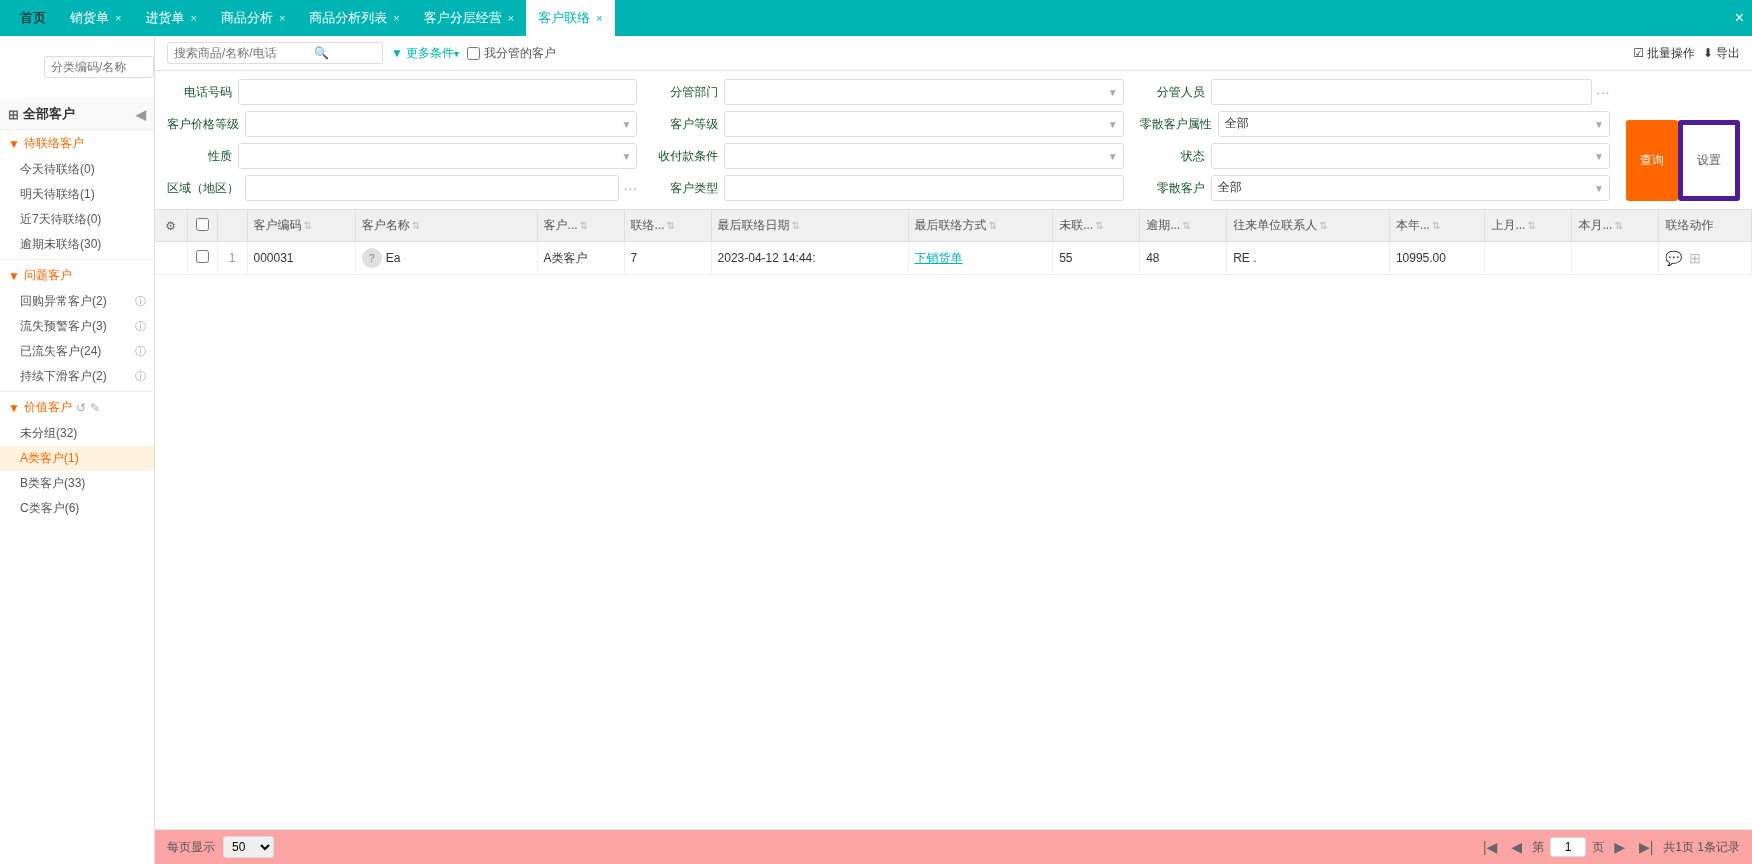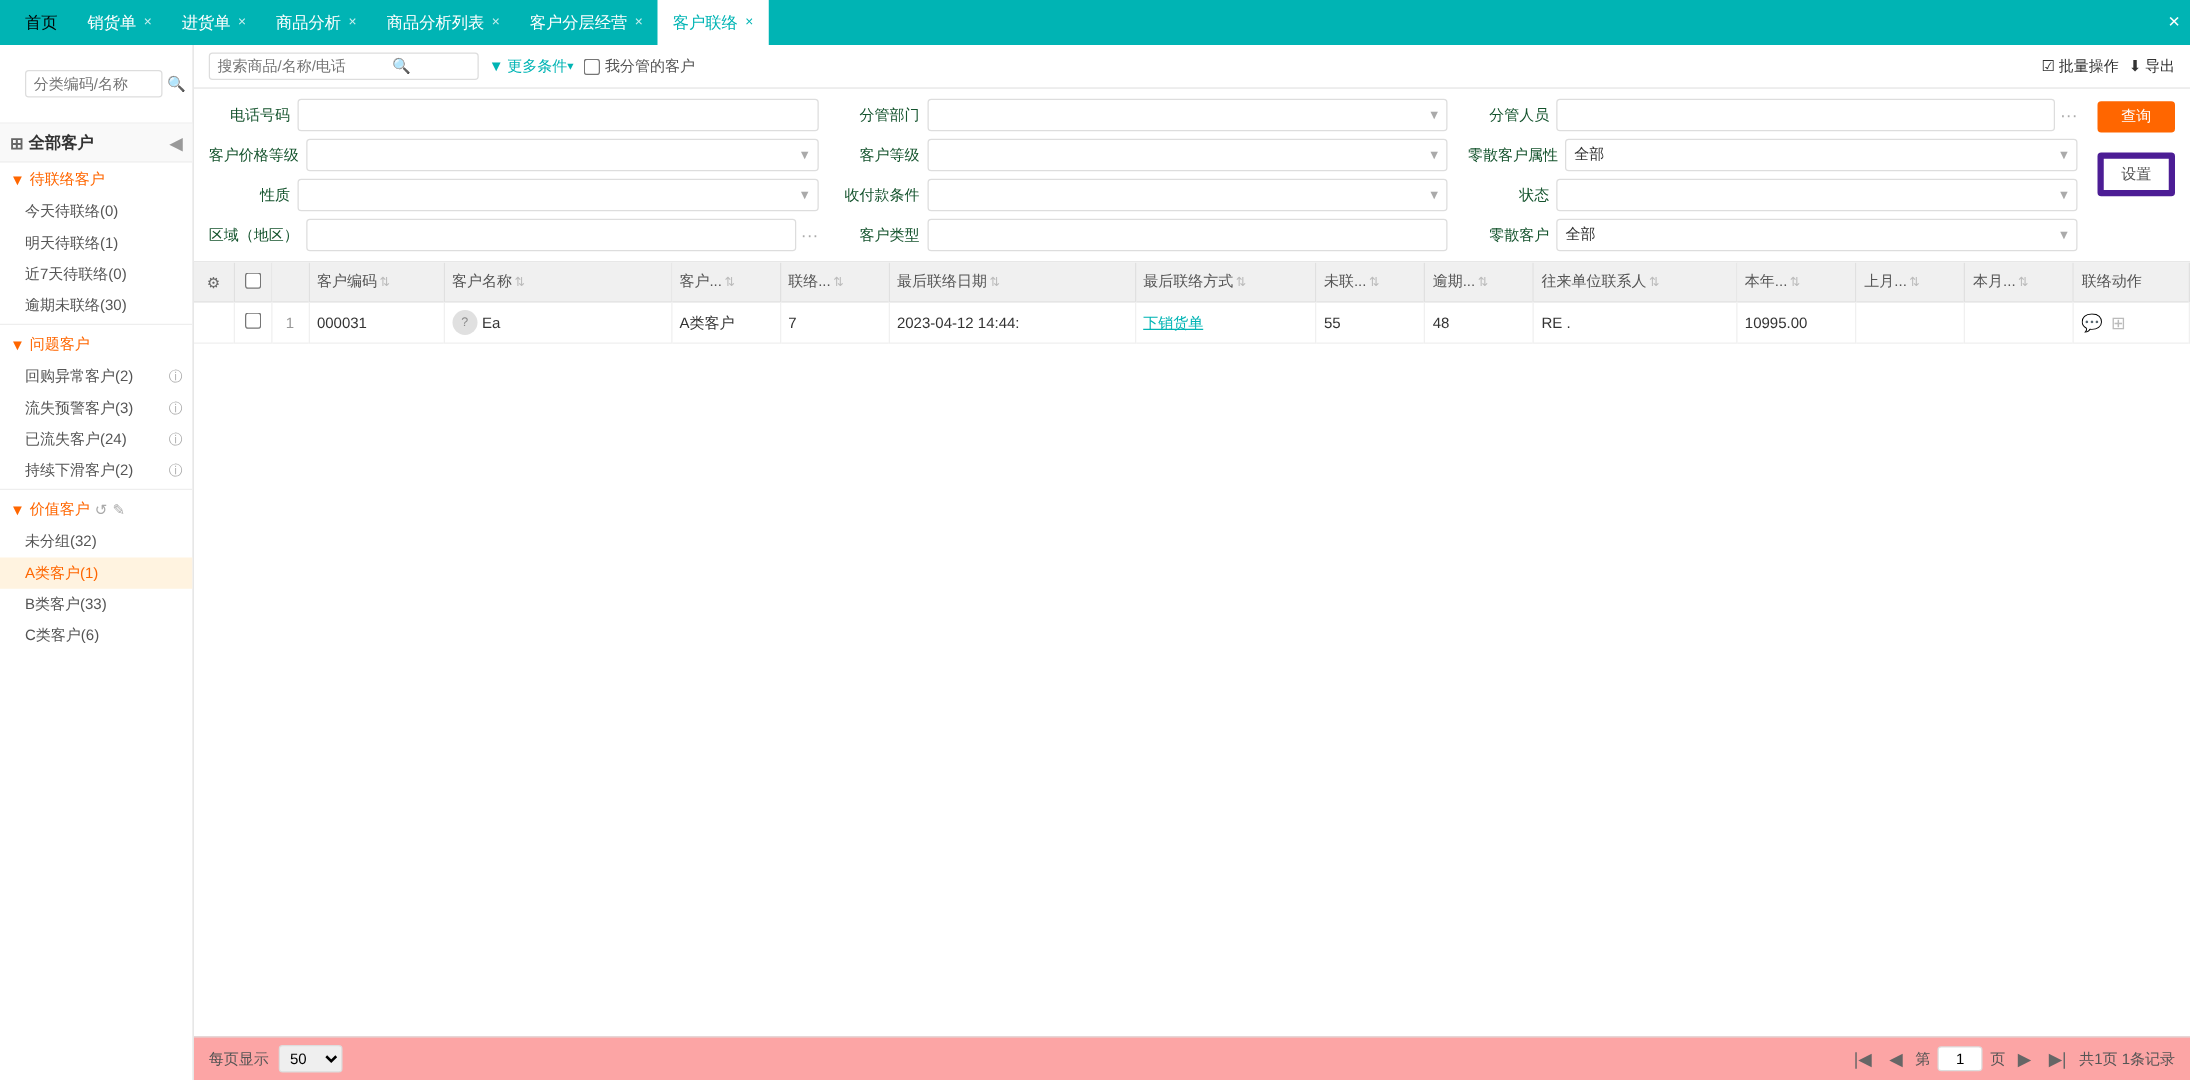--- a/index.html
+++ b/index.html
@@ -31,21 +31,21 @@
     
     .main-layout {
       display: flex; height: calc(864px - 36px);
     }
 
     
     .sidebar {
       width: 155px; background: #fff; border-right: 1px solid #e0e0e0; display: flex; flex-direction: column; overflow-y: auto;
     }
     .sidebar-search {
-      padding: 20px; display: flex; align-items: center; border-bottom: 1px solid #eee;
+      padding: 20px; display: flex; align-items: center; border-bottom: 1px solid #eee; margin-left: 24px;
     }
     .sidebar-search input {
       border: 1px solid #ddd; border-radius: 3px; padding: 3px 6px; font-size: 12px; width: 110px; outline: none;
     }
     .sidebar-search .search-icon { color: #00b4b4; margin-left: 4px; cursor: pointer; }
 
     .sidebar-header {
       display: flex; align-items: center; padding: 6px 8px; font-weight: bold; font-size: 13px; background: #f9f9f9; border-bottom: 1px solid #eee;
     }
     .sidebar-header .grid-icon { margin-right: 4px; color: #666; }
@@ -110,21 +110,21 @@
     .select-wrap .chevron {
       position: absolute; right: 6px; color: #aaa; pointer-events: none; font-size: 10px;
     }
     .select-wrap input, .select-wrap .sel-display {
       flex: 1; border: 1px solid #ddd; border-radius: 3px; padding: 3px 22px 3px 6px; font-size: 12px; height: 26px; outline: none; background: #fff; width: 100%;
     }
     .adv-field .dots-btn {
       margin-left: 4px; color: #aaa; cursor: pointer; font-size: 14px;
     }
     .adv-actions {
-      display: flex; flex-direction: column; gap: 16px; margin-left: 8px;
+      display: flex; flex-direction: row; gap: 0; margin-left: 8px; margin-top: 39px;
     }
     .btn-query {
       background: #ff6600; color: #fff; border: none; border-radius: 3px; padding: 4px 14px; cursor: pointer; font-size: 12px; white-space: nowrap;
     }
     .btn-setting {
       background: #fff; color: #555; border: 5px solid #4c1d95; border-radius: 3px; padding: 4px 14px; cursor: pointer; font-size: 12px; white-space: nowrap;
     }
 
     
     .table-area {

